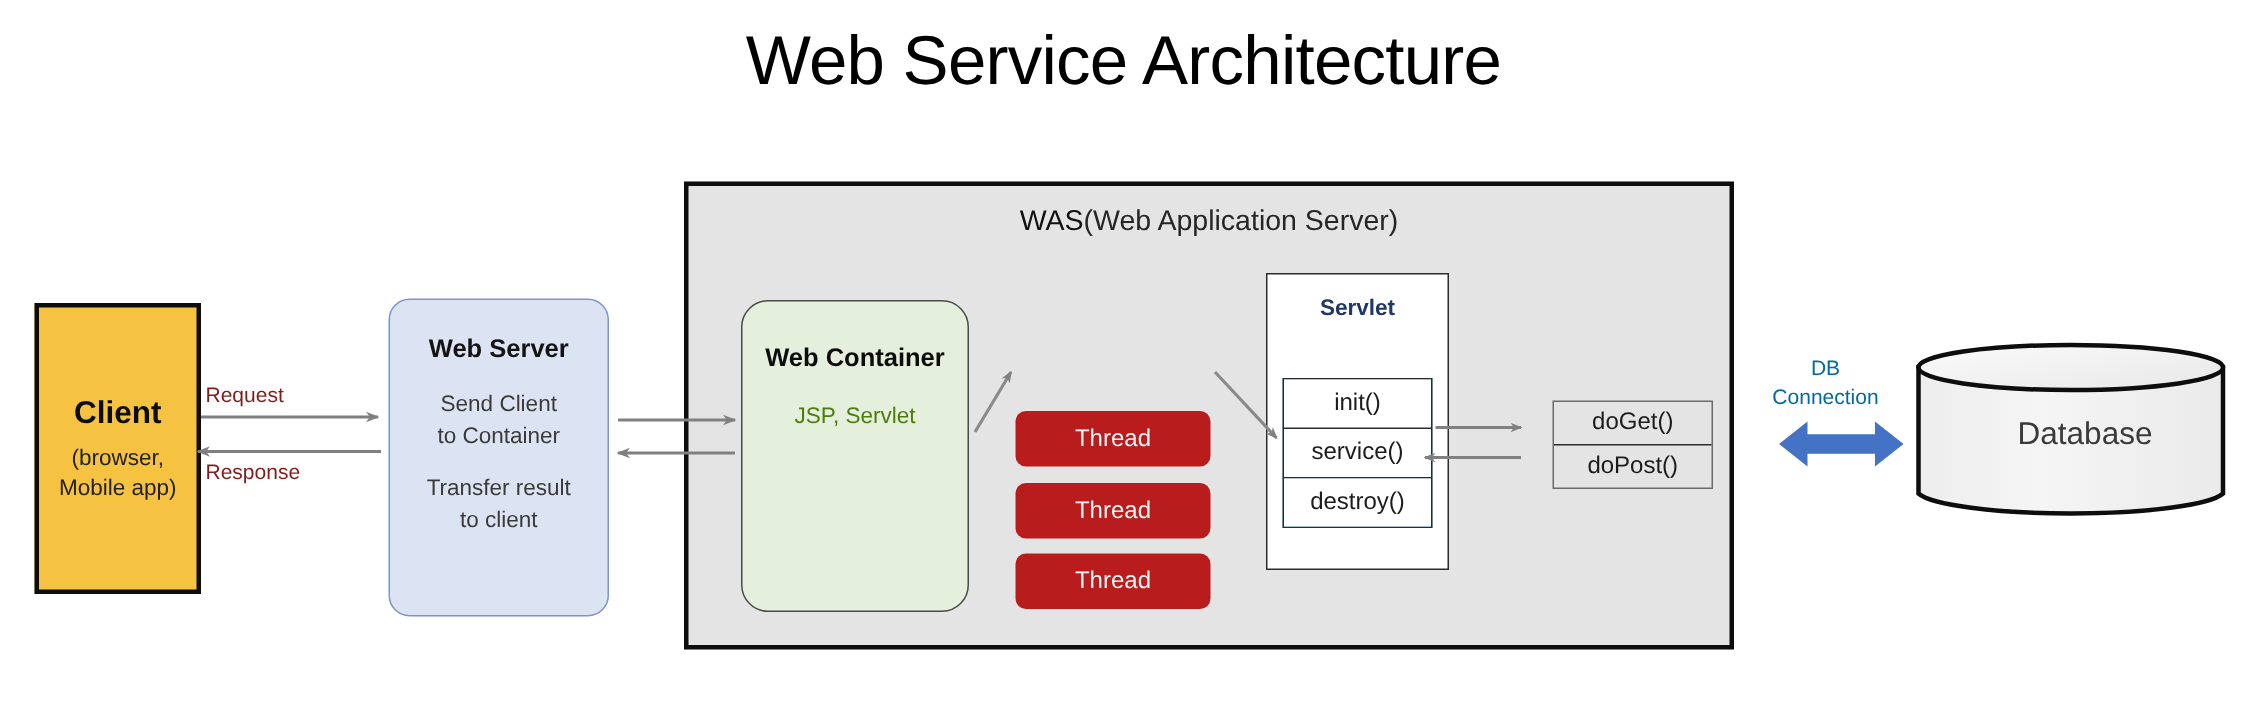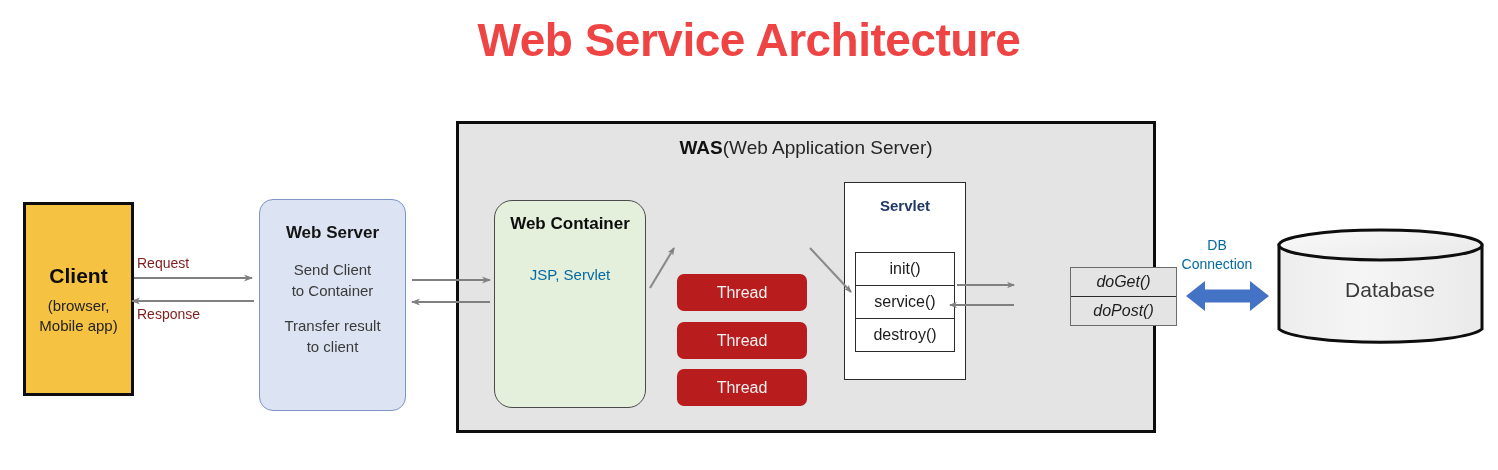--- a/index.html
+++ b/index.html
@@ -18,22 +18,22 @@
     background: #ffffff;
     overflow: hidden;
   }
   .abs { position: absolute; box-sizing: border-box; }
 
   
   #page-title {
     left: 0; top: 10px; width: 1498px;
     text-align: center;
     font-size: 46px;
-    font-weight: 700;
-    color: #ef4444;
+    font-weight: 400;
+    color: #000000;
     letter-spacing: -0.5px;
     line-height: 60px;
   }
 
   
   #client-box {
     left: 23px; top: 202px; width: 111px; height: 194px;
     background: #F5C242;
     border: 3px solid #0d0d0d;
     display: flex;
@@ -78,34 +78,34 @@
   
   #was-box {
     left: 456px; top: 121px; width: 700px; height: 312px;
     background: #E4E4E4;
     border: 3px solid #0d0d0d;
   }
   #was-title {
     left: 456px; top: 134px; width: 700px;
     text-align: center; font-size: 19px; line-height: 28px; color: #262626;
   }
-  #was-title b { font-weight: 700; color: #111; }
+  #was-title b { font-weight: 400; color: #111; }
 
   
   #webcontainer-box {
     left: 494px; top: 200px; width: 152px; height: 208px;
     background: #E4EFDC;
     border: 1.3px solid #4a4a4a;
     border-radius: 18px;
     display: flex; flex-direction: column;
     align-items: center; text-align: center;
-    padding-top: 11px;
+    padding-top: 26px;
   }
   #wc-title { font-size: 17px; font-weight: 700; color: #0d0d0d; line-height: 24px; }
-  #wc-jsp { font-size: 15px; color: #0369a1; line-height: 21px; margin-top: 28px; }
+  #wc-jsp { font-size: 15px; color: #4d7c0f; line-height: 21px; margin-top: 16px; }
   .wc-dyn { font-size: 15px; color: #2b2b2b; line-height: 21px; }
   #wc-dyn-wrap { margin-top: 18px; }
 
   
   .thread-box {
     left: 677px; width: 130px; height: 37px;
     background: #b91c1c;
     border-radius: 7px;
     color: #F2F2F2;
     font-size: 16px;
@@ -135,24 +135,23 @@
     height: 32px;
     display: flex; align-items: center; justify-content: center;
     font-size: 16px; color: #1c1c1c;
     border-bottom: 1.4px solid #2b2b2b;
     background: #ffffff;
   }
   .svl-method:last-child { border-bottom: none; }
 
   
   #do-box {
-    left: 1070px; top: 267px; width: 107px;
+    left: 1035px; top: 267px; width: 107px;
     border: 1.6px solid #6b6b6b;
     background: #E4E4E4;
-    font-style: italic;
   }
   .do-row {
     height: 28px;
     display: flex; align-items: center; justify-content: center;
     font-size: 16px; color: #1c1c1c;
     border-bottom: 1.6px solid #2b2b2b;
   }
   .do-row:last-child { border-bottom: none; }
 
   

